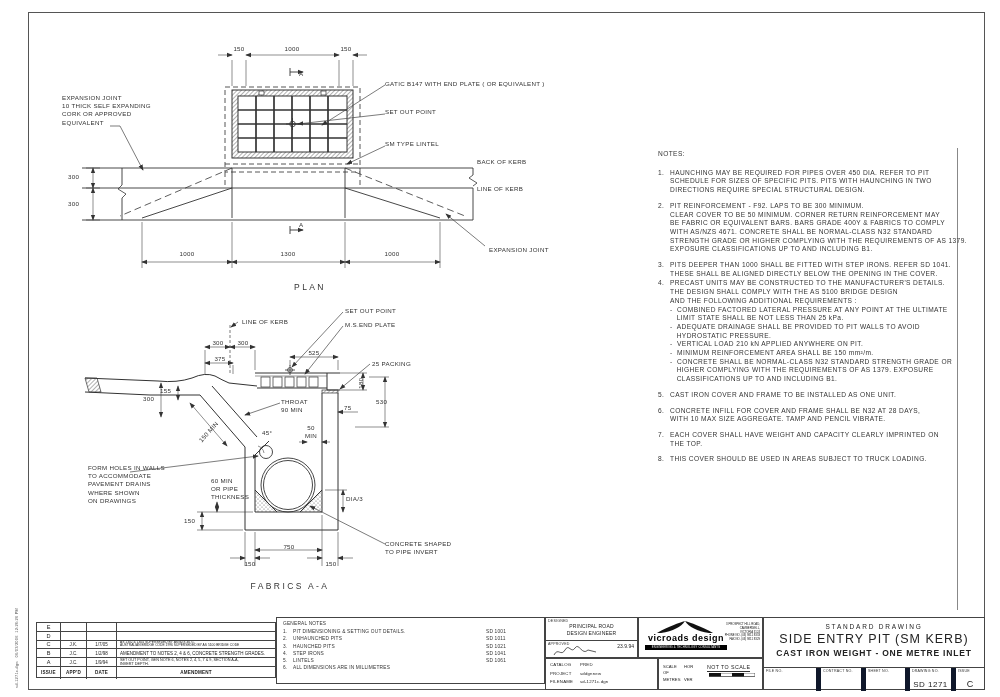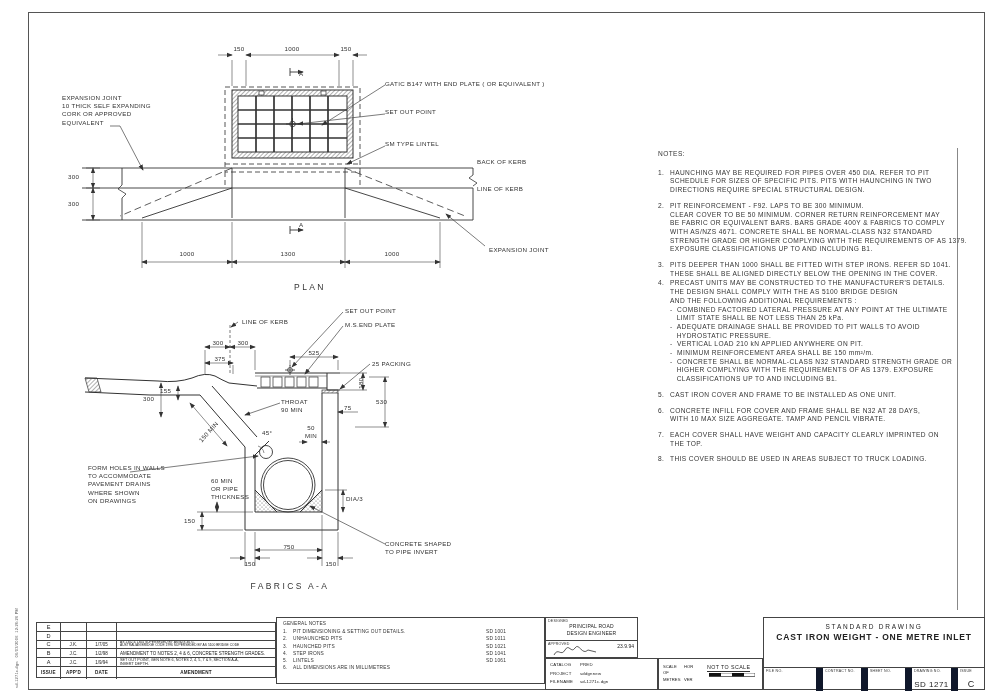--- a/index.html
+++ b/index.html
@@ -31,21 +31,21 @@
   .rc.hdr{font-size:4.6px;font-weight:bold;letter-spacing:.2px;}
   .tiny2{font-size:3.3px;}
   .tiny3{font-size:3.8px;}
   .gn{padding:3px 6px;font-size:4.8px;letter-spacing:.2px;color:#333;}
   .gn .hd{margin-bottom:2px;}
   .gnrow{display:flex;line-height:7.3px;padding-right:18px;}
   .gnrow .n{width:10px;flex:none;}
   .gnrow .t{flex:1;}
   .gnrow .r{flex:none;width:34px;text-align:left;}
   .flabel{position:absolute;left:2px;top:1px;font-size:3.6px;color:#333;letter-spacing:.2px;}
-  .tc{position:relative;border-left:7px solid #0f172a;box-sizing:border-box;}
+  .tc{position:relative;border-left:5px solid #0f172a;box-sizing:border-box;}
 </style>
 </head>
 <body>
 
 <div class="sheet">
   <div class="frame"></div>
   <div class="vline" style="left:957px;top:148px;height:462px;"></div>
 
   <div class="lbl" style="left:14px;top:688px;font-size:4px;transform-origin:0 0;transform:rotate(-90deg);letter-spacing:.2px;color:#555;">sd-1271c.dgn   06/03/2006  12:26:26 PM</div>
 
@@ -447,38 +447,52 @@
       <span style="position:absolute;right:3px;top:2px;font-size:5px;">23.9.94</span>
     </div>
   </div>
 
   <div class="blk" style="left:545px;top:658px;width:113px;height:32px;font-size:4.3px;padding:2px 4px;line-height:8.5px;letter-spacing:.2px;">
     <div><span style="display:inline-block;width:30px;">CATALOG</span><span>PRED</span></div>
     <div><span style="display:inline-block;width:30px;">PROJECT</span><span>sddgnnew</span></div>
     <div><span style="display:inline-block;width:30px;">FILENAME</span><span>sd-1271c.dgn</span></div>
   </div>
 
+  <div class="blk" style="left:638px;top:617px;width:125px;height:41px;">
+    <svg style="left:18px;top:3px;" width="56" height="12" viewBox="0 0 56 12">
+      <path d="M0,12 C12,5 22,2 28,0 C24,6 16,10 4,12 z" fill="#111"></path>
+      <path d="M56,12 C44,5 34,2 28,0 C32,6 40,10 52,12 z" fill="#111"></path>
+    </svg>
+    <div style="position:absolute;left:4px;top:15px;width:86px;text-align:center;font-size:9px;font-weight:bold;letter-spacing:.5px;color:#000;">vicroads design</div>
+    <div style="position:absolute;left:6px;top:27px;width:82px;height:5px;background:#000;color:#fff;font-size:2.7px;text-align:center;line-height:5px;letter-spacing:.2px;">ENGINEERING &amp; TECHNOLOGY CONSULTANTS</div>
+    <div style="position:absolute;right:2px;top:5px;font-size:2.8px;line-height:1.35;text-align:right;white-space:pre;color:#111;">3 PROSPECT HILL ROAD,
+CAMBERWELL,
+VICTORIA 3124
+PHONE NO. (03) 9811 8333
+FAX NO. (03) 9811 8329</div>
+  </div>
 
   <div class="blk" style="left:658px;top:658px;width:105px;height:32px;">
     <div style="position:absolute;left:4px;top:5px;font-size:4.2px;line-height:1.5;white-space:pre;">SCALE
 OF
 METRES</div>
     <div style="position:absolute;left:25px;top:5px;font-size:4.2px;">HOR</div>
     <div style="position:absolute;left:25px;top:18px;font-size:4.2px;">VER</div>
     <div style="position:absolute;left:48px;top:5px;font-size:5.3px;letter-spacing:.4px;border-bottom:.8px solid #333;padding-bottom:1px;">NOT TO SCALE</div>
     <svg style="left:50px;top:14px;" width="46" height="4" viewBox="0 0 46 4">
       <rect x="0" y="0" width="46" height="3.4" fill="#fff" stroke="#111" stroke-width="0.6"></rect>
       <rect x="0" y="0" width="12" height="3.4" fill="#111"></rect>
       <rect x="23" y="0" width="12" height="3.4" fill="#111"></rect>
     </svg>
   </div>
 
   <div class="blk" style="left:763px;top:617px;width:222px;height:73px;">
     <div style="height:49px;border-bottom:1px solid #444;text-align:center;position:relative;">
       <div style="font-size:6.5px;letter-spacing:1.8px;padding-top:5px;">STANDARD DRAWING</div>
+      <div style="font-size:12.5px;letter-spacing:1px;margin-top:2px;">SIDE ENTRY PIT (SM KERB)</div>
       <div style="font-size:8.5px;font-weight:bold;letter-spacing:.8px;margin-top:2px;">CAST IRON WEIGHT - ONE METRE INLET</div>
     </div>
     <div style="display:flex;height:23px;">
       <div class="tc" style="width:52px;border-left:none;">
           <span class="flabel">FILE NO.</span>
         </div>
       <div class="tc" style="width:45px;">
           <span class="flabel">CONTRACT NO.</span>
         </div>
       <div class="tc" style="width:44px;">

